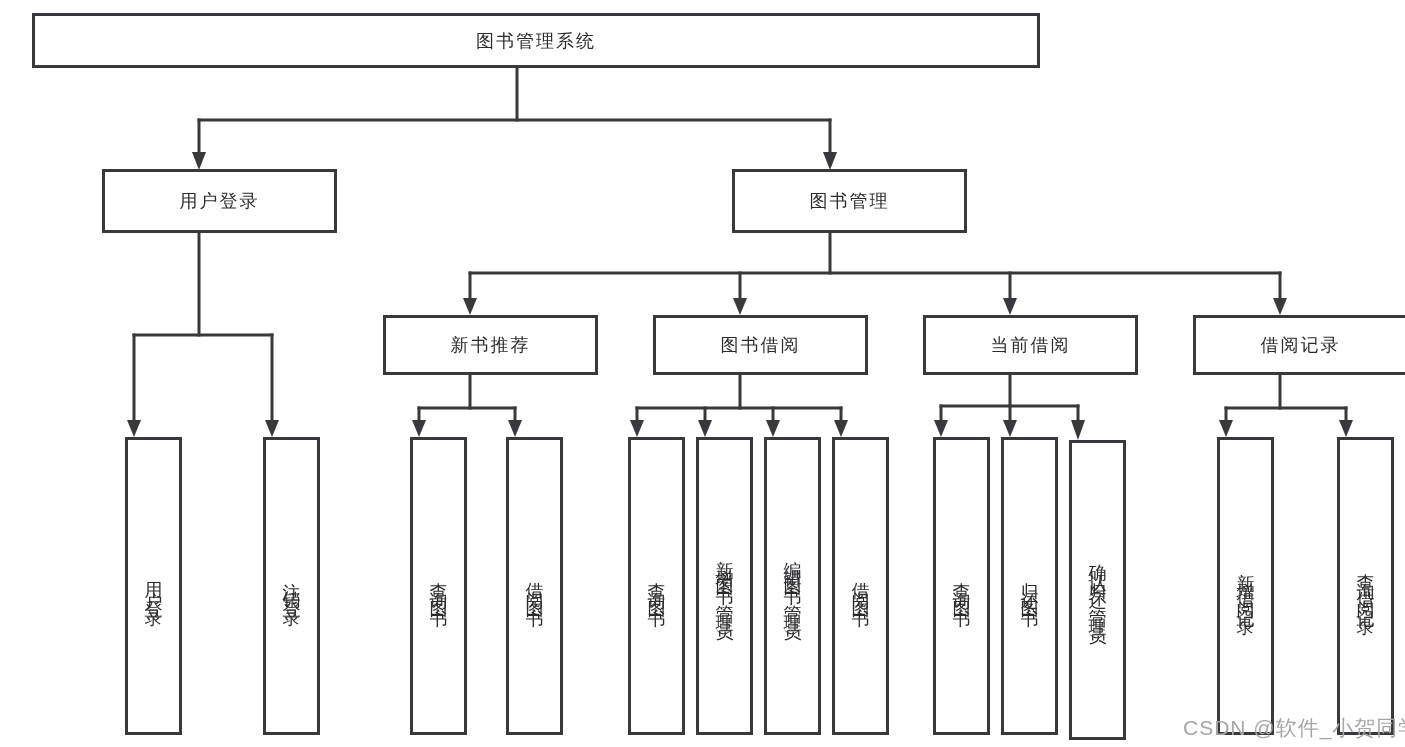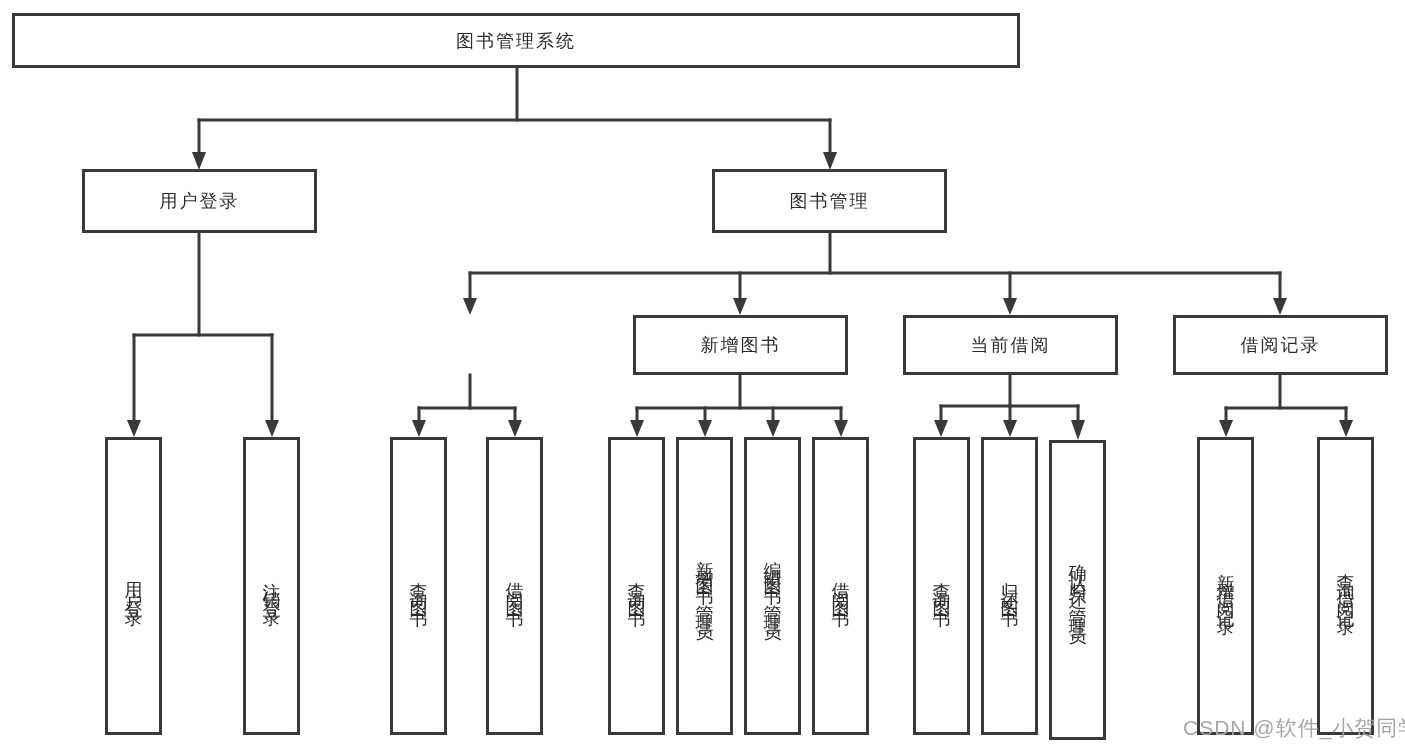--- a/index.html
+++ b/index.html
@@ -4,21 +4,21 @@
 <style>
   html,body { margin:0; padding:0; background:#ffffff; }
   .stage {
     position:relative; width:1405px; height:747px; background:#ffffff;
     font-family:"Liberation Sans","DejaVu Sans",sans-serif; overflow:hidden;
   }
   .connectors { position:absolute; left:0; top:0; z-index:1; }
   .node {
     position:absolute; box-sizing:border-box; background:#ffffff;
     border:3px solid #38383d; color:#2b2b2e; z-index:2;
-    display:flex; align-items:center; justify-content:center;
+    display:flex; align-items:center; justify-content:center;margin-left:20px;
   }
   .hbox { font-size:18px; letter-spacing:2px; }
   .vbox span {
     writing-mode:vertical-rl; text-orientation:mixed;
     font-size:18px; letter-spacing:9px; line-height:1;
     color:#2b2b2e;
   }
   .watermark {
     position:absolute; z-index:5; pointer-events:none;
     font-size:21px; color:#a6a6a6; white-space:nowrap; letter-spacing:1px;
@@ -93,21 +93,22 @@
       <polygon points="1219,420 1233,420 1226,437"></polygon>
       <polygon points="1339,420 1353,420 1346,437"></polygon>
     </g>
   </svg>
 
   <div class="node hbox" style="left:12px;top:13px;width:1008px;height:55px;">图书管理系统</div>
 
   <div class="node hbox" style="left:82px;top:169px;width:235px;height:64px;">用户登录</div>
   <div class="node hbox" style="left:712px;top:169px;width:235px;height:64px;font-family:Liberation Serif, serif;">图书管理</div>
 
-  <div class="node hbox" style="left:633px;top:315px;width:215px;height:60px;">新增图书</div>
+  <div class="node hbox" style="left:363px;top:315px;width:215px;height:60px;">新书推荐</div>
+  <div class="node hbox" style="left:633px;top:315px;width:215px;height:60px;">图书借阅</div>
   <div class="node hbox" style="left:903px;top:315px;width:215px;height:60px;">当前借阅</div>
   <div class="node hbox" style="left:1173px;top:315px;width:215px;height:60px;">借阅记录</div>
 
   <div class="node vbox" style="left:105px;top:437px;width:57px;height:298px;">
     <span>用户登录</span>
   </div>
   <div class="node vbox" style="left:243px;top:437px;width:57px;height:298px;">
     <span>注销登录</span>
   </div>
 

